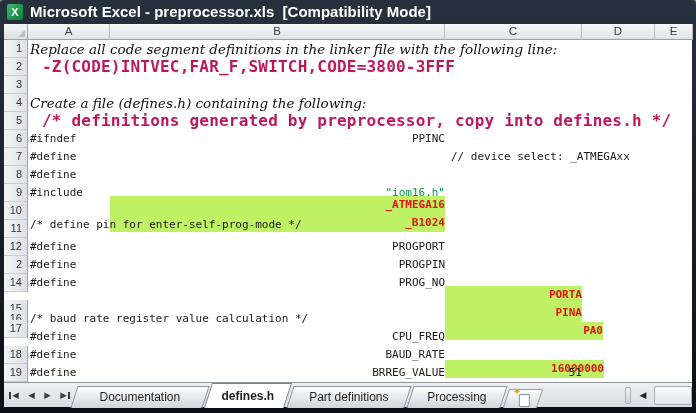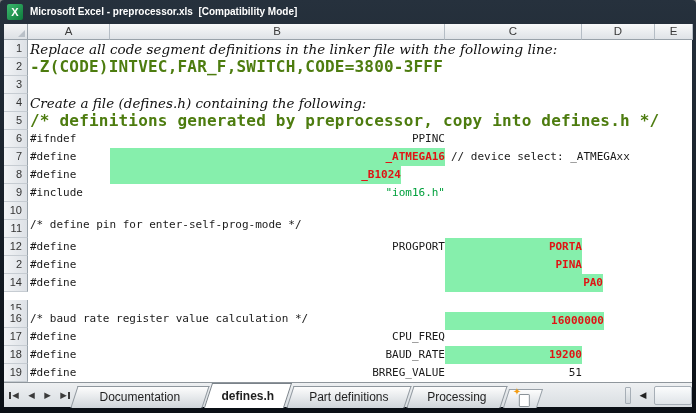--- a/index.html
+++ b/index.html
@@ -4,44 +4,44 @@
 <style>
   * { margin:0; padding:0; box-sizing:border-box; }
   body { background:#888; font-family:"Liberation Sans",sans-serif; }
   .window { position:relative; width:696px; height:413px; margin:0 auto;
             background:linear-gradient(#26313d,#0a0f15); border-radius:4px 4px 0 0; overflow:hidden; }
   .titlebar { position:absolute; left:0; top:0; width:696px; height:24px; }
   .xlicon { position:absolute; left:7px; top:4px; width:16px; height:16px;
             background:linear-gradient(135deg,#3cb96e,#0e7a3c); border-radius:2px;
             color:#fff; font-weight:bold; font-size:11px; text-align:center; line-height:16px; }
   .titletext { position:absolute; left:30px; top:0; line-height:24px; color:#fff;
-               font-size:10px; font-weight:bold; white-space:pre; }
+               font-size:15px; font-weight:bold; white-space:pre; }
   .sheet { position:absolute; left:4px; top:24px; width:688px; height:383px; background:#fff; }
   .colhdrs { position:absolute; left:0; top:0; width:688px; height:16px; }
   .colhdr-cell { position:absolute; top:0; height:16px;
                  background:linear-gradient(#f8f9fa,#dfe3e7);
                  border-right:1px solid #b5bdc5; border-bottom:1px solid #99a2aa;
                  font-size:11.5px; color:#3a3a3a; text-align:center; line-height:15px; }
   .corner { position:absolute; left:0; top:0; width:24px; height:16px;
             background:linear-gradient(#f4f5f6,#dde1e5);
             border-right:1px solid #9aa3ab; border-bottom:1px solid #99a2aa; }
   .corner i { position:absolute; right:2px; bottom:2px; width:0; height:0;
               border-left:7px solid transparent; border-bottom:7px solid #b9c0c7; }
   .gridbody { position:absolute; left:0; top:16px; width:688px; height:342px; overflow:hidden; background:#fff; }
   .rowhdr { position:absolute; left:0; width:24px; height:18px;
             background:linear-gradient(90deg,#f2f4f6,#dde1e6);
             border-right:1px solid #9aa3ab; border-bottom:1px solid #c6ccd2;
             font-size:11px; color:#333; text-align:right; padding-right:5px; line-height:17px; }
   .cell { position:absolute; height:18px; line-height:18px; white-space:nowrap;text-align:right; }
   .code { font-family:"DejaVu Sans Mono","Liberation Mono",monospace; font-size:11px; color:#1a1a1a; }
   .codebig { font-family:"DejaVu Sans Mono","Liberation Mono",monospace; font-size:16px;
-             font-weight:bold; letter-spacing:0.2px; color:#4d7c0f; }
+             font-weight:bold; letter-spacing:0.2px; color:#be185d;margin-left:12px; }
   .it { font-family:"DejaVu Serif","Liberation Serif",serif; font-style:italic;
         font-size:13.5px; color:#101010; }
-  .hl { background:#86efac; }
+  .hl { background:#bef264;margin-top:48px; }
   .c-red { color:#e01414; font-weight:bold; }
   .c-green { color:#00a03c; }
   .padded { padding-left:6px; }
   .tabbar { position:absolute; left:0; top:358px; width:688px; height:25px;
             background:linear-gradient(#eef0f2,#d9dee2); border-top:1px solid #8f969c; }
   .navbtn { position:absolute; top:5px; width:15px; height:15px; font-size:8.5px; color:#3a3a3a;
             text-align:center; line-height:15px; cursor:default; }
   .navbtn.first::after { content:""; position:absolute; left:1px; top:4px; bottom:4px; border-left:2px solid #3a3a3a; }
   .navbtn.last::after  { content:""; position:absolute; right:1px; top:4px; bottom:4px; border-left:2px solid #3a3a3a; }
   .tab { position:absolute; top:3px; height:22px; transform:skewX(-18deg);
@@ -96,41 +96,43 @@
         <div class="cell codebig" style="left: 26px; top: 72px;">/* definitions generated by preprocessor, copy into defines.h */</div>
         <div class="rowhdr" style="top: 90px;">6</div>
         <div class="cell code" style="left: 26px; top: 90px;">#ifndef</div>
         <div class="cell code padded" style="left: 106px; top: 90px; width: 335px;">PPINC</div>
         <div class="rowhdr" style="top: 108px;">7</div>
         <div class="cell code" style="left: 26px; top: 108px;">#define</div>
         <div class="cell code padded hl c-red" style="left: 106px; top: 108px; width: 335px;">_ATMEGA16</div>
         <div class="cell code" style="left: 447px; top: 108px;">// device select: _ATMEGAxx</div>
         <div class="rowhdr" style="top: 126px;">8</div>
         <div class="cell code" style="left: 26px; top: 126px;">#define</div>
-        <div class="cell code padded hl c-red" style="left: 106px; top: 126px; width: 291px;">_B1024</div>
+        <div class="cell code padded hl c-red" style="left: 106px; top: 126px; width: 335px;">_B1024</div>
         <div class="rowhdr" style="top: 144px;">9</div>
         <div class="cell code" style="left: 26px; top: 144px;">#include</div>
         <div class="cell code padded c-green" style="left: 106px; top: 144px; width: 335px;">"iom16.h"</div>
         <div class="rowhdr" style="top: 162px;">10</div>
         <div class="rowhdr" style="top: 180px;">11</div>
         <div class="cell code" style="left: 26px; top: 176px;">/* define pin for enter-self-prog-mode */</div>
         <div class="rowhdr" style="top: 198px;">12</div>
         <div class="cell code" style="left: 26px; top: 198px;">#define</div>
         <div class="cell code padded" style="left: 106px; top: 198px; width: 335px;">PROGPORT</div>
         <div class="cell code padded hl c-red" style="left: 441px; top: 198px; width: 137px;">PORTA</div>
         <div class="rowhdr" style="top: 216px;">2</div>
         <div class="cell code" style="left: 26px; top: 216px;">#define</div>
+        <div class="cell code padded" style="left: 106px; top: 216px; width: 335px;">PROGPIN</div>
         <div class="cell code padded hl c-red" style="left: 441px; top: 216px; width: 137px;">PINA</div>
         <div class="rowhdr" style="top: 234px;">14</div>
         <div class="cell code" style="left: 26px; top: 234px;">#define</div>
+        <div class="cell code padded" style="left: 106px; top: 234px; width: 335px;">PROG_NO</div>
         <div class="cell code padded hl c-red" style="left: 441px; top: 234px; width: 158px;">PA0</div>
         <div class="rowhdr" style="top: 260px;">15</div>
         <div class="rowhdr" style="top: 270px;">16</div>
         <div class="cell code" style="left: 26px; top: 270px;">/* baud rate register value calculation */</div>
-        <div class="rowhdr" style="top: 288px;">17</div>
+        <div class="rowhdr" style="top: 280px;">17</div>
         <div class="cell code" style="left: 26px; top: 288px;">#define</div>
         <div class="cell code padded" style="left: 106px; top: 288px; width: 335px;">CPU_FREQ</div>
         <div class="cell code padded hl c-red" style="left: 441px; top: 272px; width: 159px;">16000000</div>
         <div class="rowhdr" style="top: 306px;">18</div>
         <div class="cell code" style="left: 26px; top: 306px;">#define</div>
         <div class="cell code padded" style="left: 106px; top: 306px; width: 335px;">BAUD_RATE</div>
         <div class="cell code padded hl c-red" style="left: 441px; top: 306px; width: 137px;">19200</div>
         <div class="rowhdr" style="top: 324px;">19</div>
         <div class="cell code" style="left: 26px; top: 324px;">#define</div>
         <div class="cell code padded" style="left: 106px; top: 324px; width: 335px;">BRREG_VALUE</div>

